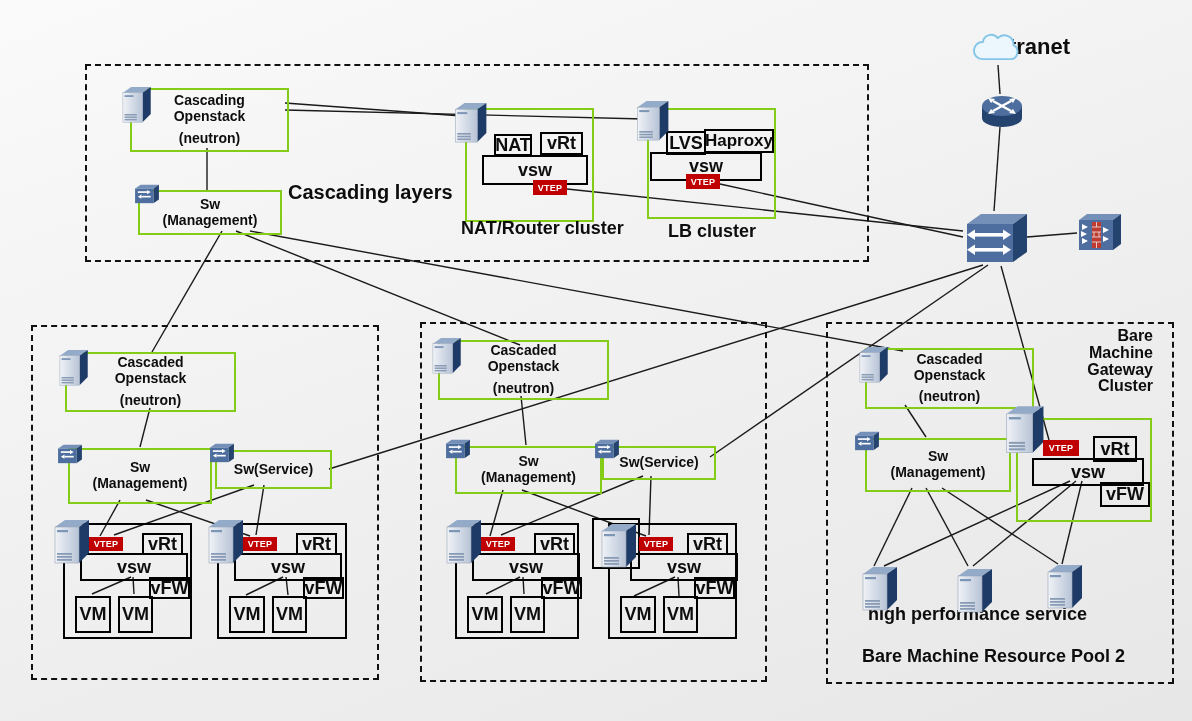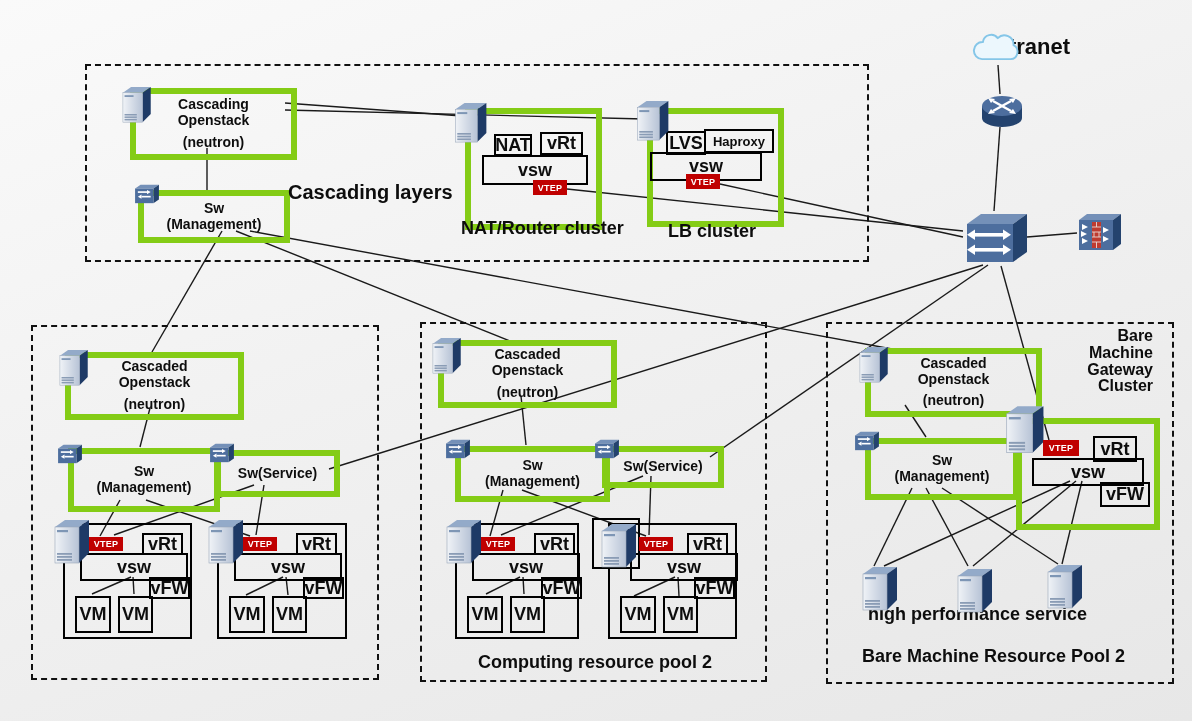--- a/index.html
+++ b/index.html
@@ -10,21 +10,21 @@
     color:#0d0d0d;
   }
   #canvas{position:relative;width:1192px;height:721px;}
   .abs{position:absolute;}
   svg.lines{position:absolute;left:0;top:0;z-index:1;}
   .z2{z-index:2;}
   .dashed{
     position:absolute;border:2px dashed #111;background:transparent;z-index:2;
   }
   .box{
-    position:absolute;border:6px solid #84cc16;background:transparent;z-index:3;
+    position:absolute;border:2px solid #84cc16;background:transparent;z-index:3;
     display:flex;flex-direction:column;align-items:center;justify-content:center;
     font-weight:bold;text-align:center;line-height:1.12;font-size:14px;
   }
   .sbox{
     position:absolute;border:2px solid #000;background:transparent;z-index:4;
     display:flex;align-items:center;justify-content:center;
     font-weight:bold;font-size:18px;text-align:center;
   }
   .vtep{
     position:absolute;z-index:5;background:#c00000;color:#fff;
@@ -217,21 +217,21 @@
   <div class="sbox" style="left:540px;top:132px;width:39px;height:19px">vRt</div>
   <div class="sbox" style="left:482px;top:155px;width:102px;height:26px">vsw</div>
   <div class="vtep" style="left:533px;top:180px;width:34px;height:15px">VTEP</div>
   <div class="lbl" style="left:461px;top:218px;font-size:18px">NAT/Router cluster</div>
 
   <div class="box" style="left:647px;top:108px;width:125px;height:107px"></div>
   <svg class="icon" style="left:632px;top:98px;width:40px;height:46px">
       <use href="#sym-server"></use>
     </svg>
   <div class="sbox" style="left:666px;top:131px;width:36px;height:20px">LVS</div>
-  <div class="sbox" style="left:704px;top:129px;width:66px;height:20px;font-size:13px">Haproxy</div>
+  <div class="sbox" style="left:704px;top:129px;width:66px;height:20px;font-size:17px">Haproxy</div>
   <div class="sbox" style="left:650px;top:152px;width:108px;height:25px">vsw</div>
   <div class="vtep" style="left:686px;top:174px;width:34px;height:15px">VTEP</div>
   <div class="lbl" style="left:668px;top:221px;font-size:18px">LB cluster</div>
 
   <div class="dashed" style="left:31px;top:325px;width:344px;height:351px"></div>
   <div class="box" style="left:65px;top:352px;width:167px;height:56px">
     <span>Cascaded</span>
     <span>Openstack</span>
     <span class="neutron">(neutron)</span>
   </div>
@@ -316,21 +316,20 @@
     <div class="vtep h-vtep" style="left:29px">VTEP</div>
     <div class="sbox h-vrt">vRt</div>
     <div class="sbox h-vsw" style="left:20px">vsw</div>
     <div class="sbox h-vfw">vFW</div>
     <div class="sbox h-vm1">VM</div>
     <div class="sbox h-vm2">VM</div>
     <svg class="icon h-server" style="width:44px;height:50px;left:-14px;top:-4px">
         <use href="#sym-server"></use>
       </svg>
   </div>
-  <div class="lbl" style="left:478px;top:652px;font-size:18px">Computing resource pool 2</div>
 
   <div class="dashed" style="left:826px;top:322px;width:344px;height:358px"></div>
   <div class="lbl" style="left:1053px;top:328px;width:100px;font-size:16px;line-height:1.05;text-align:right;white-space:normal">Bare Machine Gateway Cluster</div>
 
   <div class="box" style="left:865px;top:348px;width:165px;height:57px">
     <span>Cascaded</span>
     <span>Openstack</span>
     <span class="neutron">(neutron)</span>
   </div>
   <svg class="icon" style="left:855px;top:344px;width:36px;height:42px">

